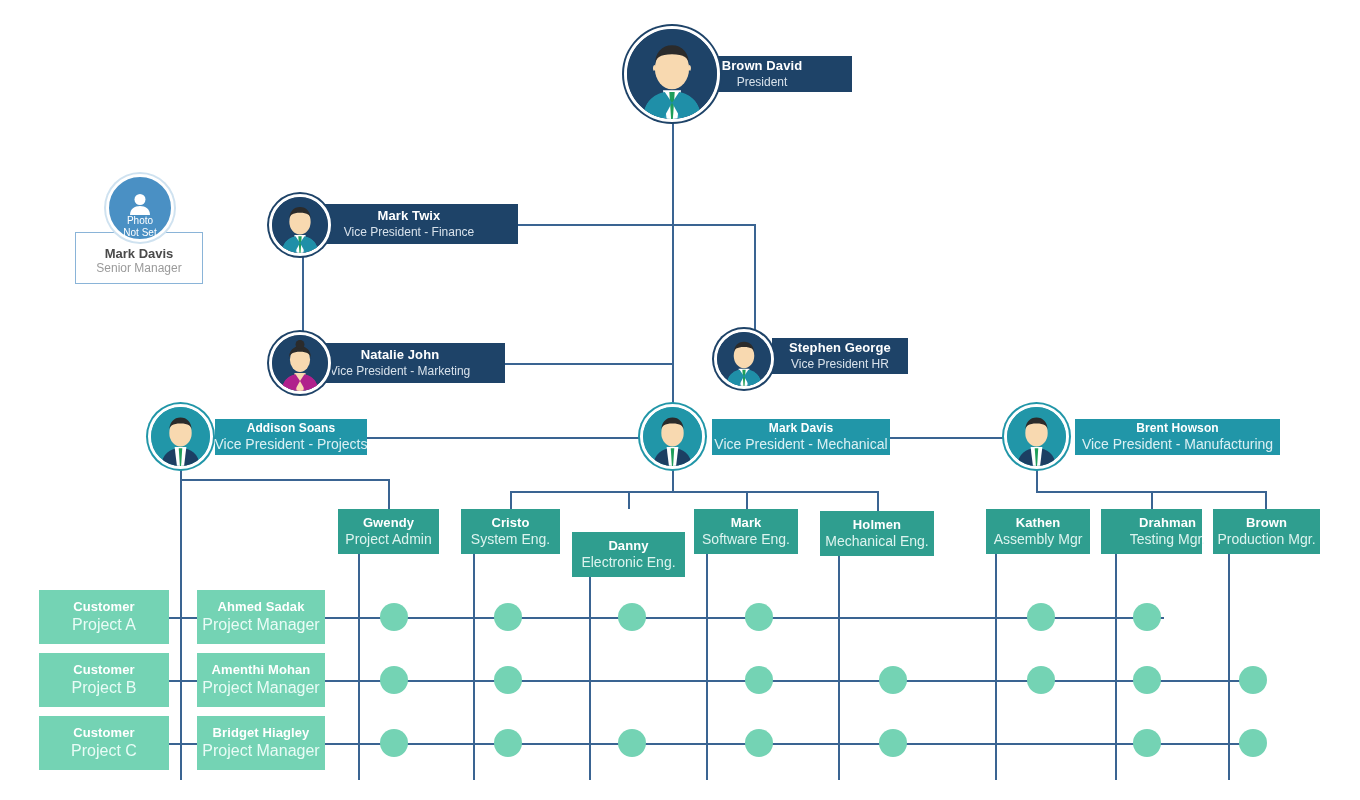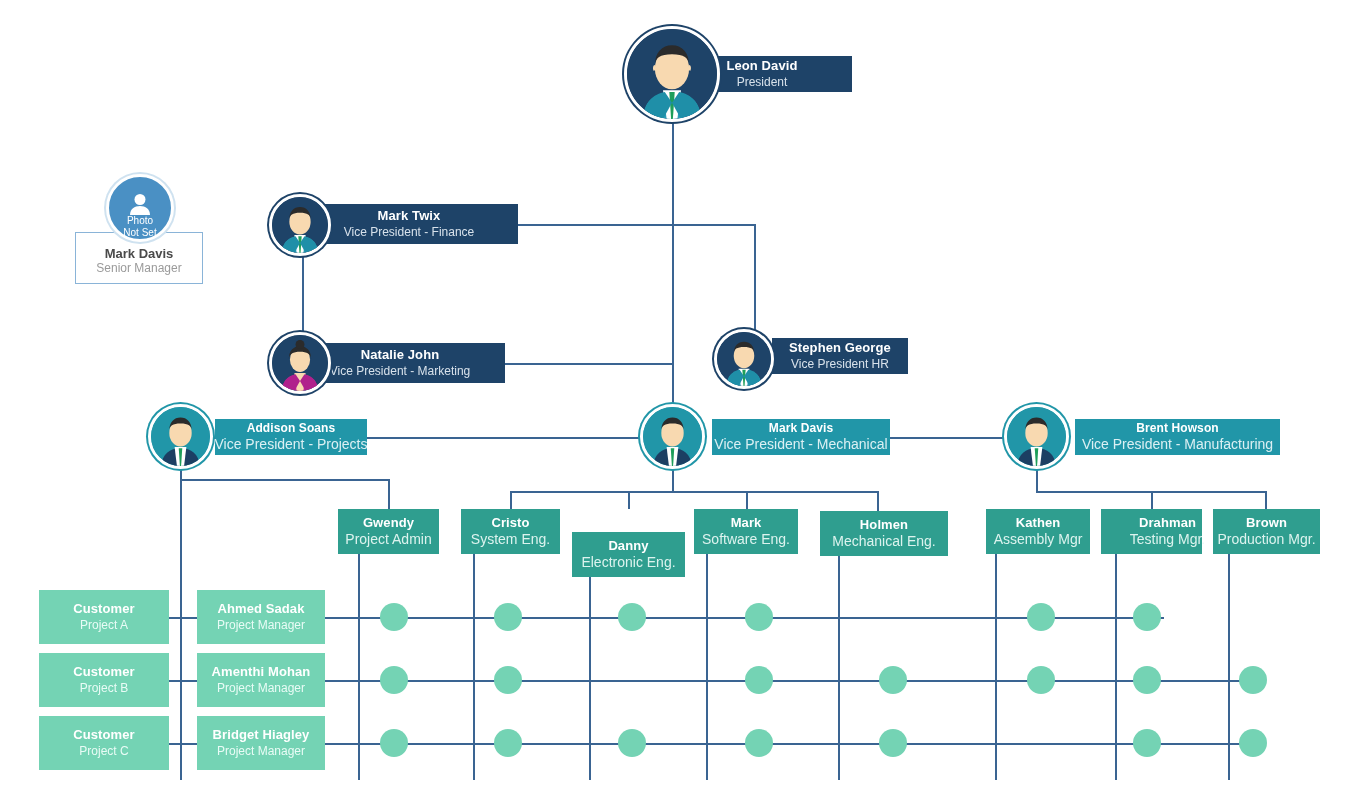--- a/index.html
+++ b/index.html
@@ -54,21 +54,21 @@
   .card.teal .ttl { font-size: 14px; color: #eaf7f9; }
 
   
   .card.green { background: #2f9e8f; justify-content: center; }
   .card.green .nm  { font-size: 13px; }
   .card.green .ttl { font-size: 14px; color: #eafaf6; }
 
   
   .card.mint { background: #74d3b4; }
   .card.mint .nm  { font-size: 13px; }
-  .card.mint .ttl { font-size: 12px; color: #f2fffb; }
+  .card.mint .ttl { font-size: 16px; color: #f2fffb; }
 
   
   .avatar {
     position: absolute;
     border-radius: 50%;
     background: #1e4368;
     border: 3px solid #ffffff;
     box-shadow: 0 0 0 2px #1e4368;
     overflow: hidden;
     z-index: 4;
@@ -163,21 +163,21 @@
   <div class="ln v" style="left:838px; top:556px; height:224px;"></div>
   <div class="ln v" style="left:995px; top:554px; height:226px;"></div>
   <div class="ln v" style="left:1115px; top:554px; height:226px;"></div>
   <div class="ln v" style="left:1228px; top:554px; height:226px;"></div>
 
   <div class="ln h" style="left:168px; top:617px; width:996px;"></div>
   <div class="ln h" style="left:168px; top:680px; width:1088px;"></div>
   <div class="ln h" style="left:168px; top:743px; width:1088px;"></div>
 
   <div class="card navy" style="left:672px; top:56px; width:180px; height:36px;">
-    <span class="nm">Leon David</span>
+    <span class="nm">Brown David</span>
     <span class="ttl">President</span>
   </div>
   <div class="avatar" style="left:624px; top:26px; width:96px; height:96px;">
     <svg viewBox="0 0 100 100" width="100%" height="100%">
       <circle cx="50" cy="50" r="50" fill="#1e4368"></circle>
       <path d="M18 100c0-20 14-30 32-30s32 10 32 30z" fill="#2b9cb8"></path>
       <path d="M40 68h20l-4 32h-12z" fill="#ffffff"></path>
       <path d="M47 70h6l-2 30h-2z" fill="#1e9e5a"></path>
       <path d="M18 100c0-18 12-28 24-30l8 12-10 18z" fill="#1f8fa8"></path>
       <path d="M82 100c0-18-12-28-24-30l-8 12 10 18z" fill="#1f8fa8"></path>
@@ -307,21 +307,21 @@
     <span class="ttl">System Eng.</span>
   </div>
   <div class="card green" style="left:572px; top:509px; width:113px; height:45px;margin-top:23px;">
     <span class="nm">Danny</span>
     <span class="ttl">Electronic Eng.</span>
   </div>
   <div class="card green" style="left:694px; top:509px; width:104px; height:45px;">
     <span class="nm">Mark</span>
     <span class="ttl">Software Eng.</span>
   </div>
-  <div class="card green" style="left:820px; top:511px; width:128px; height:45px;">
+  <div class="card green" style="left:820px; top:511px; width:114px; height:45px;">
     <span class="nm">Holmen</span>
     <span class="ttl">Mechanical Eng.</span>
   </div>
   <div class="card green" style="left:986px; top:509px; width:104px; height:45px;">
     <span class="nm">Kathen</span>
     <span class="ttl">Assembly Mgr</span>
   </div>
   <div class="card green" style="left:1101px; top:509px; width:101px; height:45px;padding-left:32px;">
     <span class="nm">Drahman</span>
     <span class="ttl">Testing Mgr.</span>

